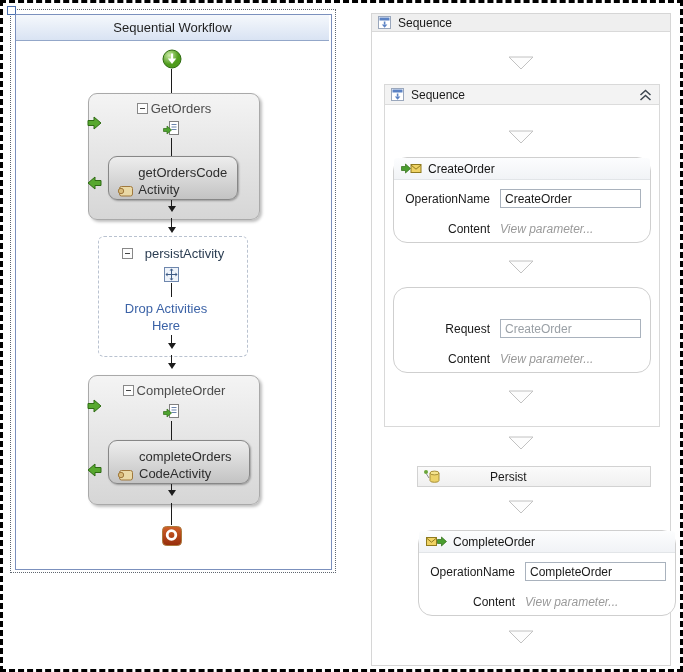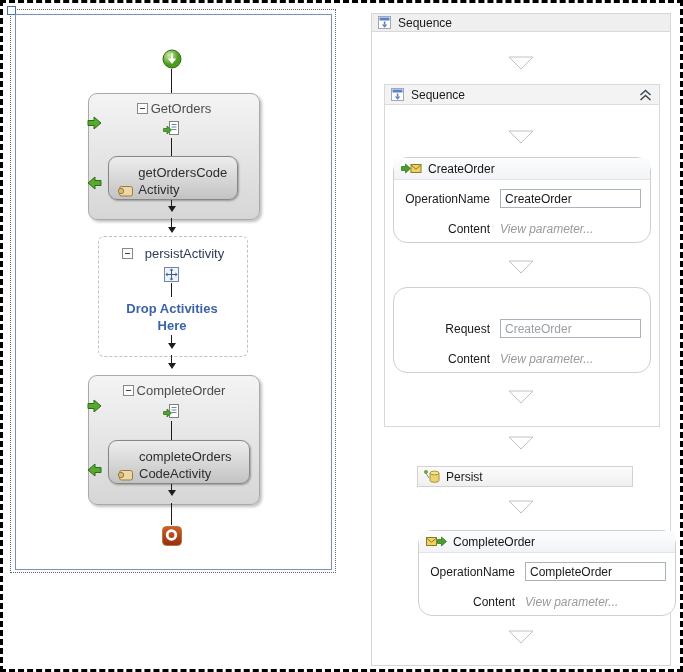--- a/index.html
+++ b/index.html
@@ -53,33 +53,36 @@
                background:linear-gradient(#fcfdfe,#f1f3f6);border-bottom:1px solid #e2e5e8;
                border-radius:3px 3px 0 0;display:flex;align-items:center;box-sizing:border-box;}
   .prop-title{font-size:12px;color:#141414;margin-left:6px;}
   .prop-label{position:absolute;left:4px;width:92px;text-align:right;font-size:12px;
               color:#1a1a1a;line-height:19px;}
   .prop-input{position:absolute;left:106px;width:141px;height:19px;border:1px solid #a9b2bd;
               font-family:"Liberation Sans",sans-serif;font-size:12px;color:#1a1a1a;
               padding:0 4px;box-sizing:border-box;background:#fff;}
   .prop-input.gray{color:#9aa0a6;}
   .view-param{position:absolute;left:106px;font-size:12px;font-style:italic;color:#9a9a9a;line-height:19px;}
-  .persist-bar{left:414px;top:463px;width:216px;height:21px;border:1px solid #d2d2d2;
-               background:linear-gradient(#fbfbfb,#f0f0f0);display:flex;align-items:center;box-sizing:border-box;}
+  .persist-bar{left:414px;top:463px;width:234px;height:21px;border:1px solid #d2d2d2;
+               background:linear-gradient(#fbfbfb,#f0f0f0);display:flex;align-items:center;box-sizing:border-box;gap:44px;}
   .droptri{left:505px;width:26px;height:14px;}
   .chevron{position:absolute;right:6px;top:4px;}
 </style>
 </head>
 <body>
 
 <div class="page">
 
   <div class="abs sel-rect"></div>
   <div class="abs sel-handle"></div>
   <div class="abs wf-frame"></div>
+  <div class="abs wf-title">
+    <span>Sequential Workflow</span>
+  </div>
 
   <svg class="abs" style="left:159px;top:46px;" width="20" height="20">
     <defs>
         <radialGradient id="gGreen" cx="35%" cy="30%">
           <stop offset="0%" stop-color="#cdeca8"></stop>
           <stop offset="100%" stop-color="#4f9c1d"></stop>
         </radialGradient>
       </defs>
     <circle cx="10" cy="10" r="9" fill="url(#gGreen)" stroke="#2e6b10"></circle>
     <rect x="8.9" y="4.5" width="2.2" height="6" fill="#fff"></rect>
@@ -129,21 +132,21 @@
   <svg class="abs" style="left:161px;top:264px;" width="15" height="15">
     <rect x="0.5" y="0.5" width="14" height="14" fill="#eef3fa" stroke="#6e87ad"></rect>
     <line x1="7.5" y1="3" x2="7.5" y2="12" stroke="#3f5c86"></line>
     <line x1="3" y1="7.5" x2="12" y2="7.5" stroke="#3f5c86"></line>
     <path d="M7.5 1.5 l2 2 h-4 z" fill="#3f5c86"></path>
       <path d="M7.5 13.5 l2 -2 h-4 z" fill="#3f5c86"></path>
     <path d="M1.5 7.5 l2 -2 v4 z" fill="#3f5c86"></path>
       <path d="M13.5 7.5 l-2 -2 v4 z" fill="#3f5c86"></path>
   </svg>
   <div class="abs vline" style="left:168px;top:280px;height:14px;"></div>
-  <div class="abs drop-hint" style="left:114px;top:297px;width:110px;font-weight:bold;">Drop Activities Here</div>
+  <div class="abs drop-hint" style="left:108px;top:297px;width:110px;">Drop Activities Here</div>
   <div class="abs vline" style="left:168px;top:332px;height:9px;"></div>
   <div class="abs ahead" style="left:164.5px;top:340px;"></div>
 
   <div class="abs vline" style="left:168px;top:352px;height:9px;"></div>
   <div class="abs ahead" style="left:164.5px;top:360px;"></div>
 
   <div class="abs act-box" style="left:85px;top:372px;width:170px;height:128px;">
     <div class="act-header">
       <span class="minusbox"></span>
       <span>CompleteOrder</span>

